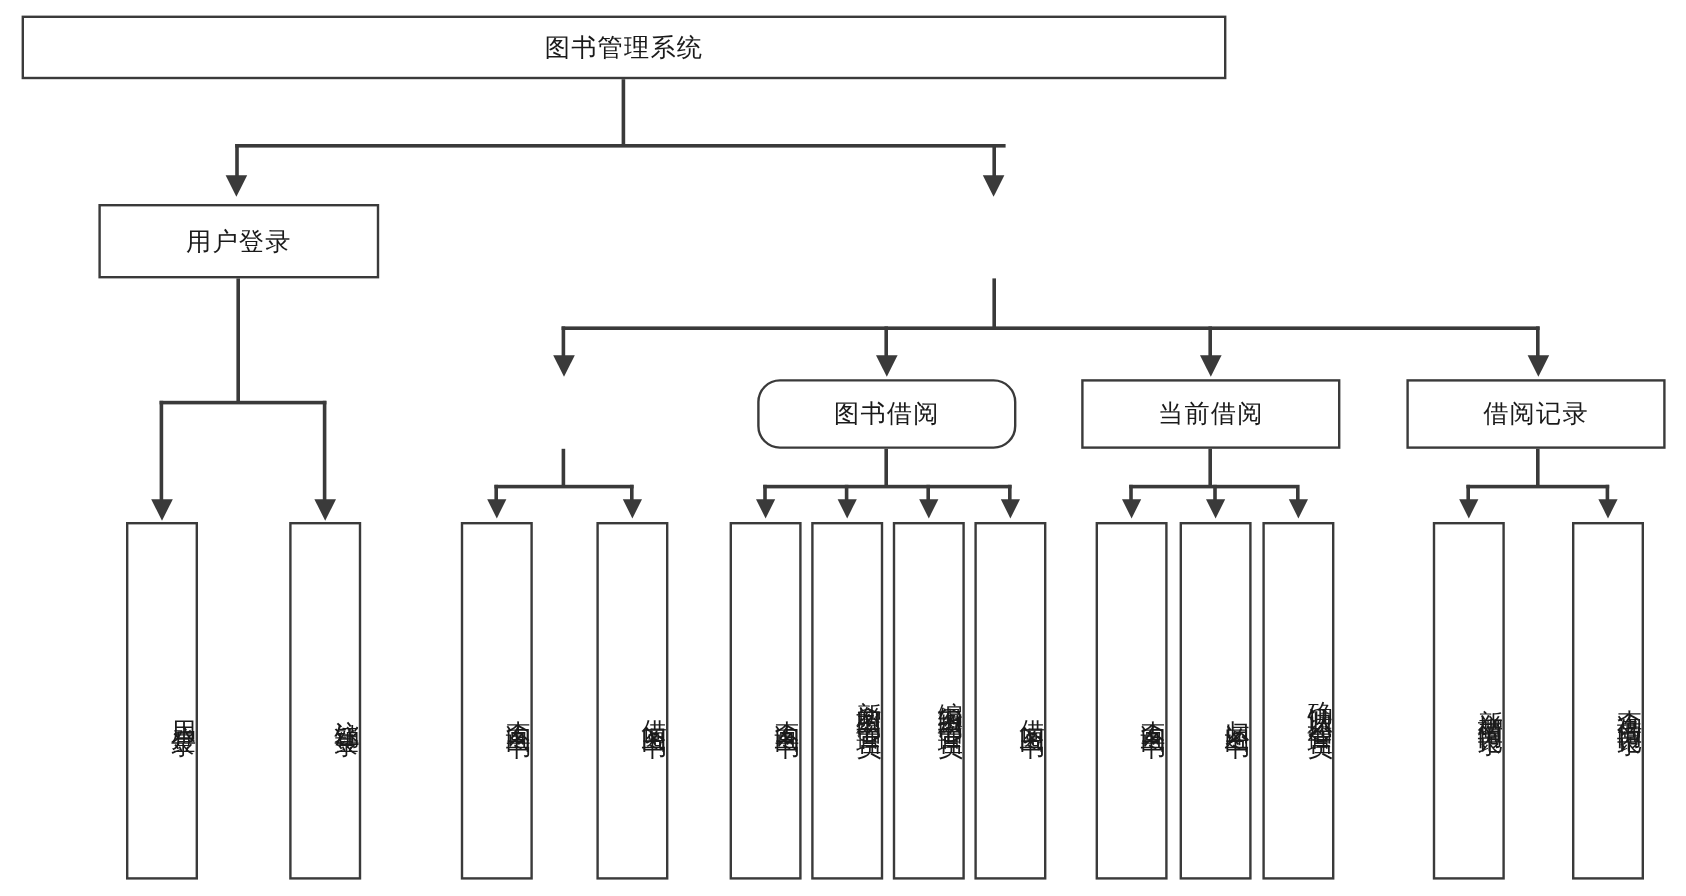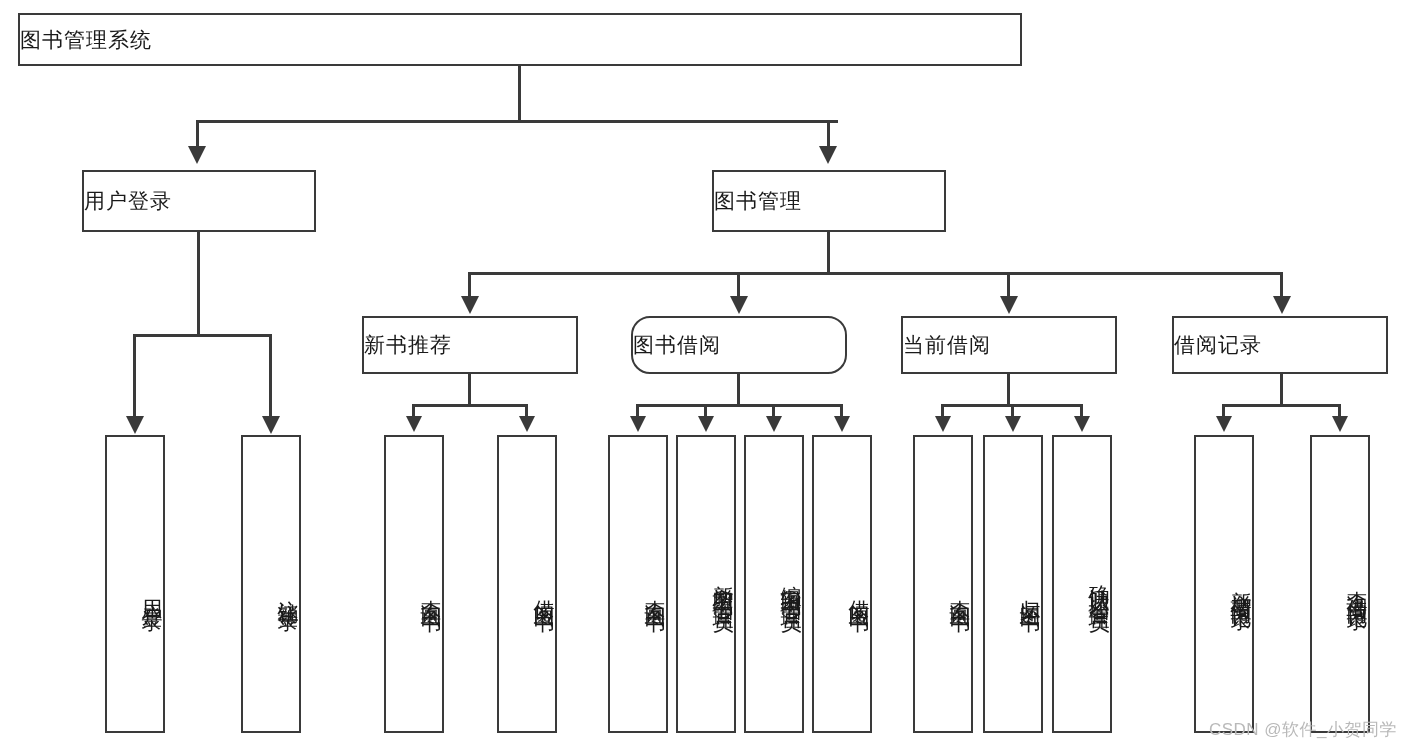--- a/index.html
+++ b/index.html
@@ -17,21 +17,21 @@
     background: #ffffff;
     overflow: hidden;
   }
   .node {
     position: absolute;
     box-sizing: border-box;
     border: 2px solid #3a3a3a;
     background: #ffffff;
     display: flex;
     align-items: center;
-    justify-content: flex-start;
+    justify-content: center;
     color: #1a1a1a;
   }
   .node.horiz {
     font-size: 21px;
     letter-spacing: 1px;
     white-space: nowrap;
   }
   .node.vert {
     writing-mode: vertical-rl;
     text-orientation: upright;
@@ -86,46 +86,40 @@
 
   <div class="conn h" style="left:196px; top:120px; width:642px; height:3px;"></div>
 
   <div class="conn v" style="left:196px; top:120px; width:3px; height:28px;"></div>
   <div class="arrow" style="left:188px; top:146px;"></div>
   <div class="conn v" style="left:827px; top:120px; width:3px; height:28px;"></div>
   <div class="arrow" style="left:819px; top:146px;"></div>
 
   <div class="node horiz" style="left:82px; top:170px; width:234px; height:62px;">
     <span>用户登录</span>
-  </div>
-  <div class="node horiz" style="left:712px; top:170px; width:234px; height:62px;">
-    <span>图书管理</span>
   </div>
 
   <div class="conn v" style="left:197px; top:232px; width:3px; height:104px;"></div>
   <div class="conn h" style="left:133px; top:334px; width:139px; height:3px;"></div>
   <div class="conn v" style="left:133px; top:334px; width:3px; height:84px;"></div>
   <div class="arrow" style="left:126px; top:416px;"></div>
   <div class="conn v" style="left:269px; top:334px; width:3px; height:84px;"></div>
   <div class="arrow" style="left:262px; top:416px;"></div>
 
   <div class="conn v" style="left:827px; top:232px; width:3px; height:42px;"></div>
   <div class="conn h" style="left:468px; top:272px; width:815px; height:3px;"></div>
   <div class="conn v" style="left:468px; top:272px; width:3px; height:26px;"></div>
   <div class="arrow" style="left:461px; top:296px;"></div>
   <div class="conn v" style="left:737px; top:272px; width:3px; height:26px;"></div>
   <div class="arrow" style="left:730px; top:296px;"></div>
   <div class="conn v" style="left:1007px; top:272px; width:3px; height:26px;"></div>
   <div class="arrow" style="left:1000px; top:296px;"></div>
   <div class="conn v" style="left:1280px; top:272px; width:3px; height:26px;"></div>
   <div class="arrow" style="left:1273px; top:296px;"></div>
 
-  <div class="node horiz" style="left:362px; top:316px; width:216px; height:58px;">
-    <span>新书推荐</span>
-  </div>
   <div class="node horiz" style="left:631px; top:316px; width:216px; height:58px;border-radius:19px;">
     <span>图书借阅</span>
   </div>
   <div class="node horiz" style="left:1172px; top:316px; width:216px; height:58px;">
     <span>借阅记录</span>
   </div>
   <div class="node horiz" style="left:901px; top:316px; width:216px; height:58px;">
     <span>当前借阅</span>
   </div>
 
@@ -200,15 +194,14 @@
     <span>确认归还（管理员）</span>
   </div>
 
   <div class="node vert pad-top-sm" style="left:1194px; top:435px; width:60px; height:298px;">
     <span>新增借阅记录</span>
   </div>
   <div class="node vert pad-top-sm" style="left:1310px; top:435px; width:60px; height:298px;">
     <span>查询借阅记录</span>
   </div>
 
-  <div id="watermark">CSDN @软件_小贺同学</div>
 
 </div>
 
 </body></html>

